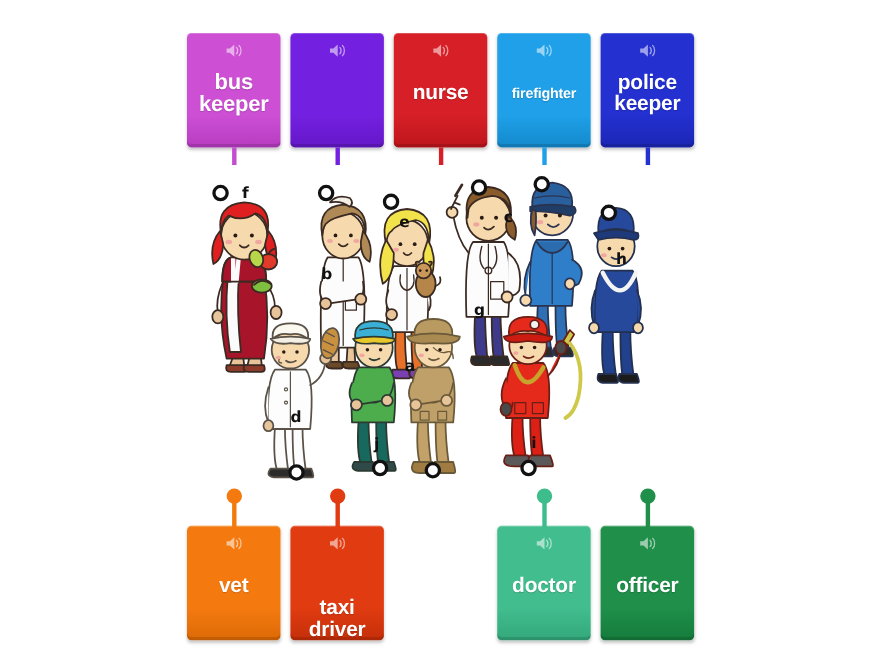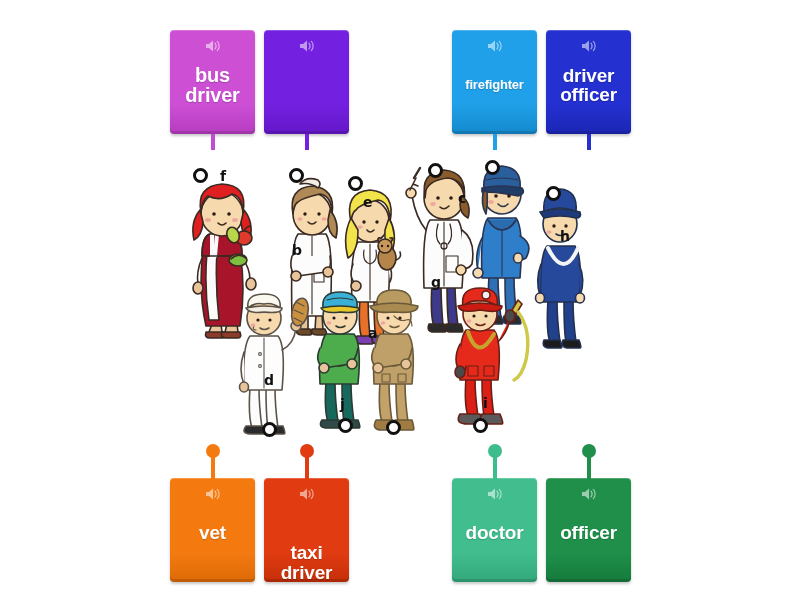--- a/index.html
+++ b/index.html
@@ -94,37 +94,51 @@
 
   <div class="tile-row" id="tile-row-top">
       <div class="tile" style="left: 170px; top: 0px; background: linear-gradient(rgb(204, 79, 212) 0%, rgb(204, 79, 212) 72%, rgb(182, 60, 192) 100%);">
         <span class="speaker">
           <svg viewBox="0 0 16 14" aria-hidden="true">
             <path d="M1 5h3L8 1.5v11L4 9H1z" fill="#ffffff"></path>
             <path d="M10 4.2c1.4 1 1.4 4.6 0 5.6" stroke="#ffffff" stroke-width="1.3" fill="none" stroke-linecap="round"></path>
             <path d="M12.3 2.4c2.4 1.9 2.4 7.3 0 9.2" stroke="#ffffff" stroke-width="1.2" fill="none" stroke-linecap="round"></path>
           </svg>
         </span>
-        <span class="label sz-lg">bus driver</span>
+        <span class="label sz-lg">bus keeper</span>
         <span class="pin down">
           <span class="stem" style="background: rgb(196, 76, 208);"></span>
           <span class="dot" style="background: rgb(196, 76, 208);"></span>
         </span>
       </div>
       <div class="tile" style="left: 264px; top: 0px; background: linear-gradient(rgb(116, 32, 224) 0%, rgb(116, 32, 224) 72%, rgb(100, 23, 200) 100%);">
         <span class="speaker">
           <svg viewBox="0 0 16 14" aria-hidden="true">
             <path d="M1 5h3L8 1.5v11L4 9H1z" fill="#ffffff"></path>
             <path d="M10 4.2c1.4 1 1.4 4.6 0 5.6" stroke="#ffffff" stroke-width="1.3" fill="none" stroke-linecap="round"></path>
             <path d="M12.3 2.4c2.4 1.9 2.4 7.3 0 9.2" stroke="#ffffff" stroke-width="1.2" fill="none" stroke-linecap="round"></path>
           </svg>
         </span>
         <span class="pin down">
           <span class="stem" style="background: rgb(116, 32, 224);"></span>
           <span class="dot" style="background: rgb(116, 32, 224);"></span>
+        </span>
+      </div>
+      <div class="tile" style="left: 358px; top: 0px; background: linear-gradient(rgb(214, 31, 38) 0%, rgb(214, 31, 38) 72%, rgb(189, 21, 28) 100%);">
+        <span class="speaker">
+          <svg viewBox="0 0 16 14" aria-hidden="true">
+            <path d="M1 5h3L8 1.5v11L4 9H1z" fill="#ffffff"></path>
+            <path d="M10 4.2c1.4 1 1.4 4.6 0 5.6" stroke="#ffffff" stroke-width="1.3" fill="none" stroke-linecap="round"></path>
+            <path d="M12.3 2.4c2.4 1.9 2.4 7.3 0 9.2" stroke="#ffffff" stroke-width="1.2" fill="none" stroke-linecap="round"></path>
+          </svg>
+        </span>
+        <span class="label sz-md">nurse</span>
+        <span class="pin down">
+          <span class="stem" style="background: rgb(214, 31, 38);"></span>
+          <span class="dot" style="background: rgb(214, 31, 38);"></span>
         </span>
       </div>
       <div class="tile" style="left: 452px; top: 0px; background: linear-gradient(rgb(31, 160, 232) 0%, rgb(31, 160, 232) 72%, rgb(20, 137, 204) 100%);">
         <span class="speaker">
           <svg viewBox="0 0 16 14" aria-hidden="true">
             <path d="M1 5h3L8 1.5v11L4 9H1z" fill="#ffffff"></path>
             <path d="M10 4.2c1.4 1 1.4 4.6 0 5.6" stroke="#ffffff" stroke-width="1.3" fill="none" stroke-linecap="round"></path>
             <path d="M12.3 2.4c2.4 1.9 2.4 7.3 0 9.2" stroke="#ffffff" stroke-width="1.2" fill="none" stroke-linecap="round"></path>
           </svg>
         </span>
@@ -135,21 +149,21 @@
         </span>
       </div>
       <div class="tile" style="left: 546px; top: 0px; background: linear-gradient(rgb(36, 48, 207) 0%, rgb(36, 48, 207) 72%, rgb(27, 38, 181) 100%);">
         <span class="speaker">
           <svg viewBox="0 0 16 14" aria-hidden="true">
             <path d="M1 5h3L8 1.5v11L4 9H1z" fill="#ffffff"></path>
             <path d="M10 4.2c1.4 1 1.4 4.6 0 5.6" stroke="#ffffff" stroke-width="1.3" fill="none" stroke-linecap="round"></path>
             <path d="M12.3 2.4c2.4 1.9 2.4 7.3 0 9.2" stroke="#ffffff" stroke-width="1.2" fill="none" stroke-linecap="round"></path>
           </svg>
         </span>
-        <span class="label sz-md">driver officer</span>
+        <span class="label sz-md">police keeper</span>
         <span class="pin down">
           <span class="stem" style="background: rgb(36, 48, 207);"></span>
           <span class="dot" style="background: rgb(36, 48, 207);"></span>
         </span>
       </div>
     </div>
 
   <div id="picture">
 
     <div class="person" style="left:8px; top:22px;">

